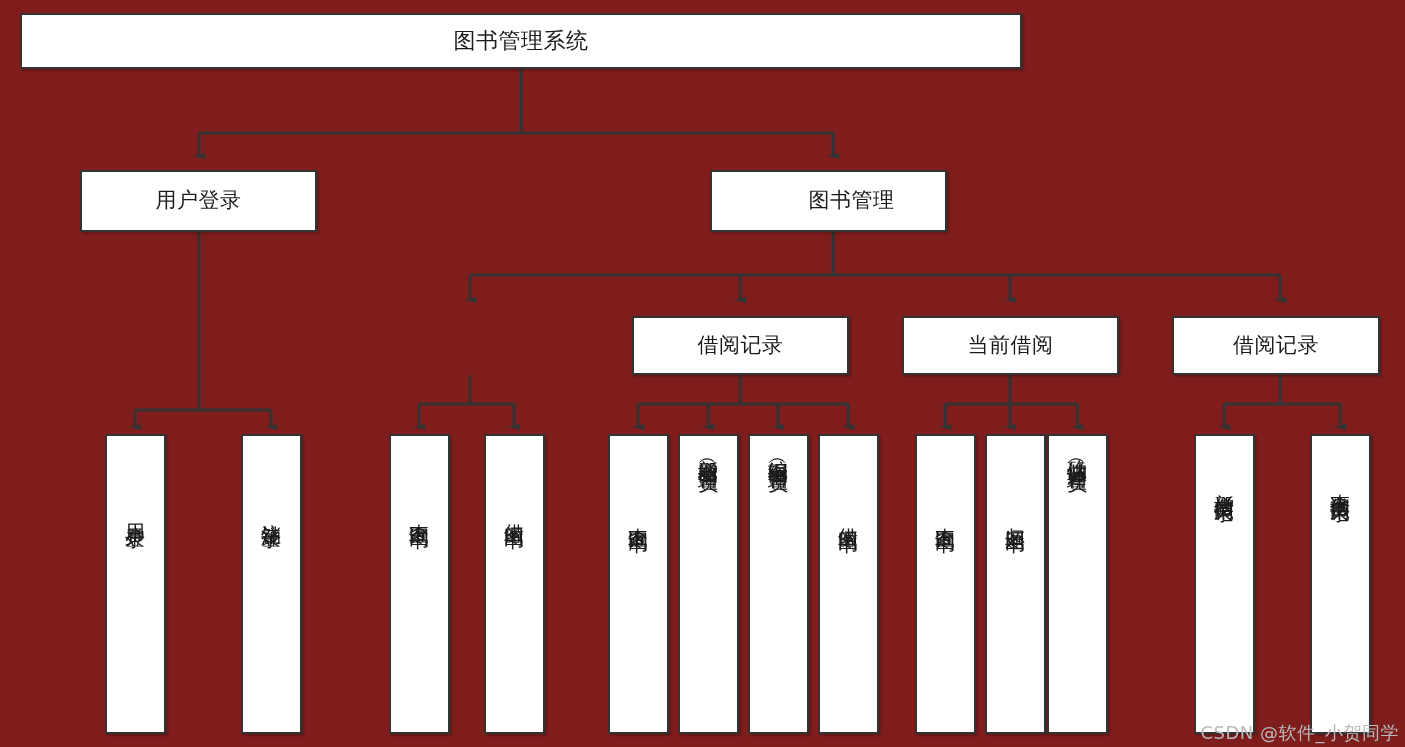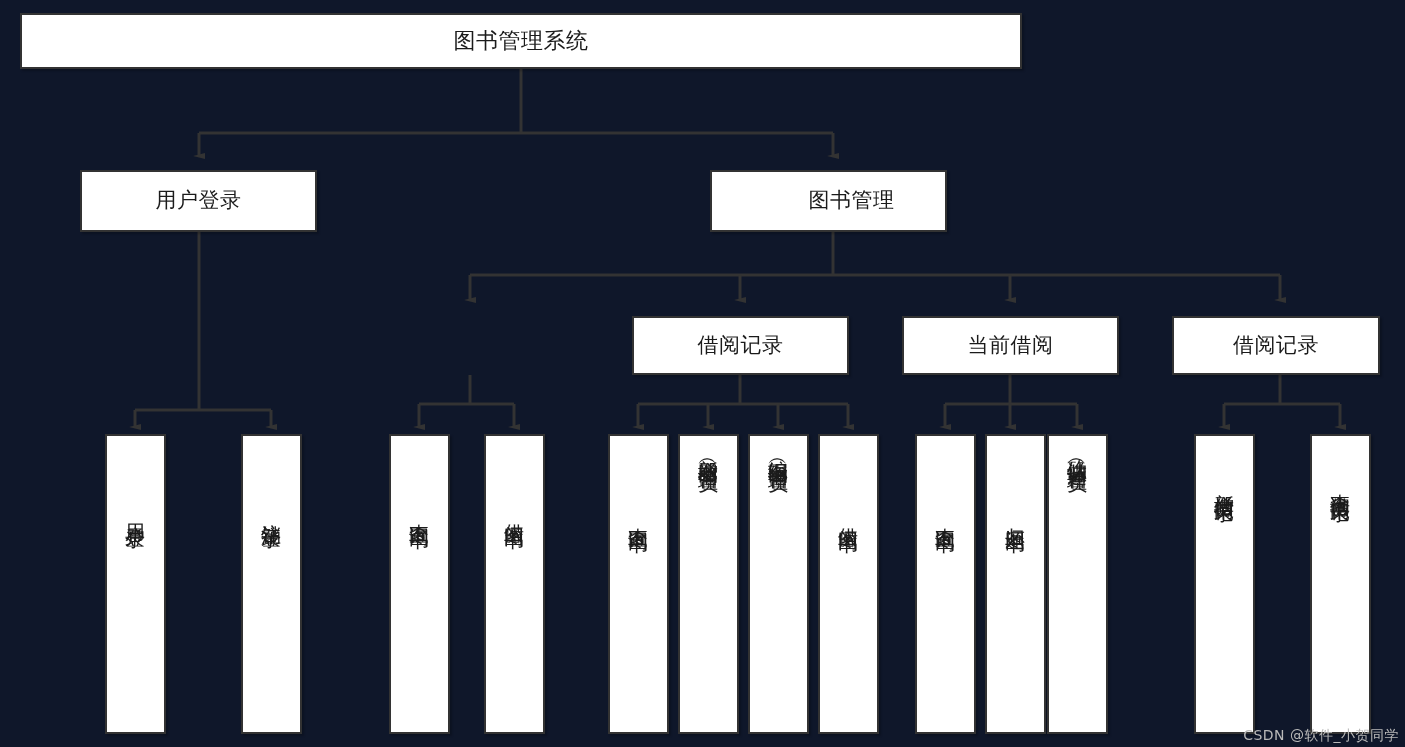--- a/index.html
+++ b/index.html
@@ -7,21 +7,21 @@
     padding: 0;
     background: #ffffff;
   }
   body {
     font-family: "DejaVu Sans", "Liberation Sans", sans-serif;
   }
   #canvas {
     position: relative;
     width: 1405px;
     height: 747px;
-    background: #0f172a;
+    background: #7f1d1d;
     overflow: hidden;
   }
   #edges {
     position: absolute;
     left: 0;
     top: 0;
     width: 1405px;
     height: 747px;
   }
   .node {
@@ -57,21 +57,21 @@
     writing-mode: vertical-rl;
     text-orientation: upright;
     font-size: 20px;
     letter-spacing: 2px;
     line-height: 1;
   }
   .watermark {
     position: absolute;
     right: 6px;
     bottom: 2px;
-    font-size: 14px;
+    font-size: 18px;
     color: #b9b9b9;
     letter-spacing: 0.5px;
     z-index: 6;
     white-space: nowrap;
     margin-top: 9px;
   }
 </style>
 </head>
 <body>
 

